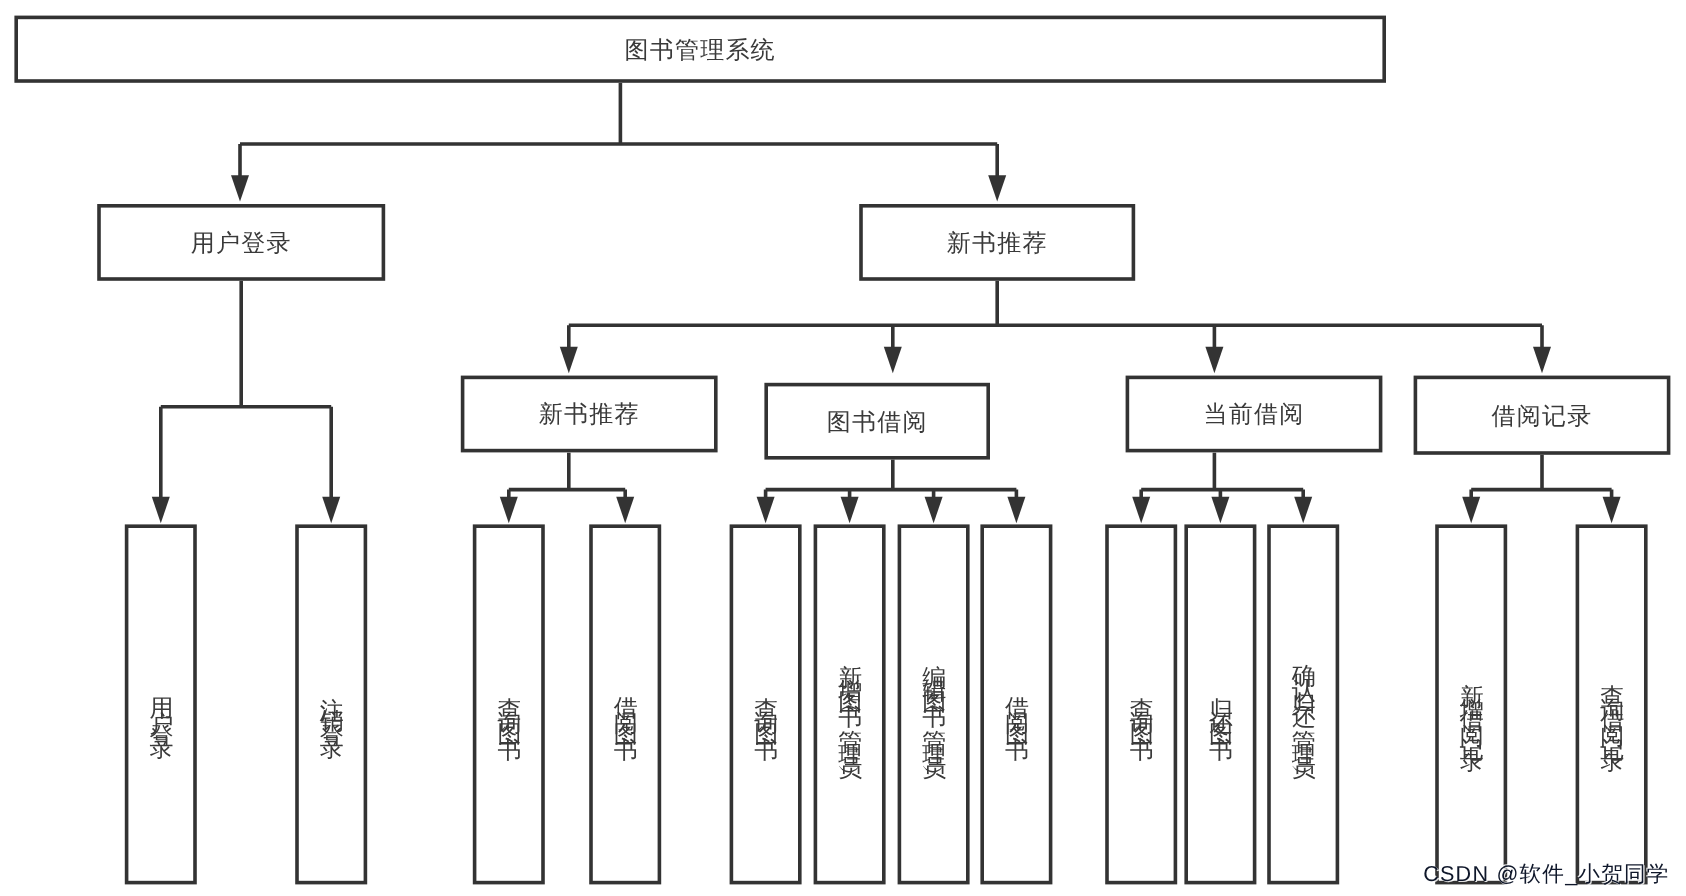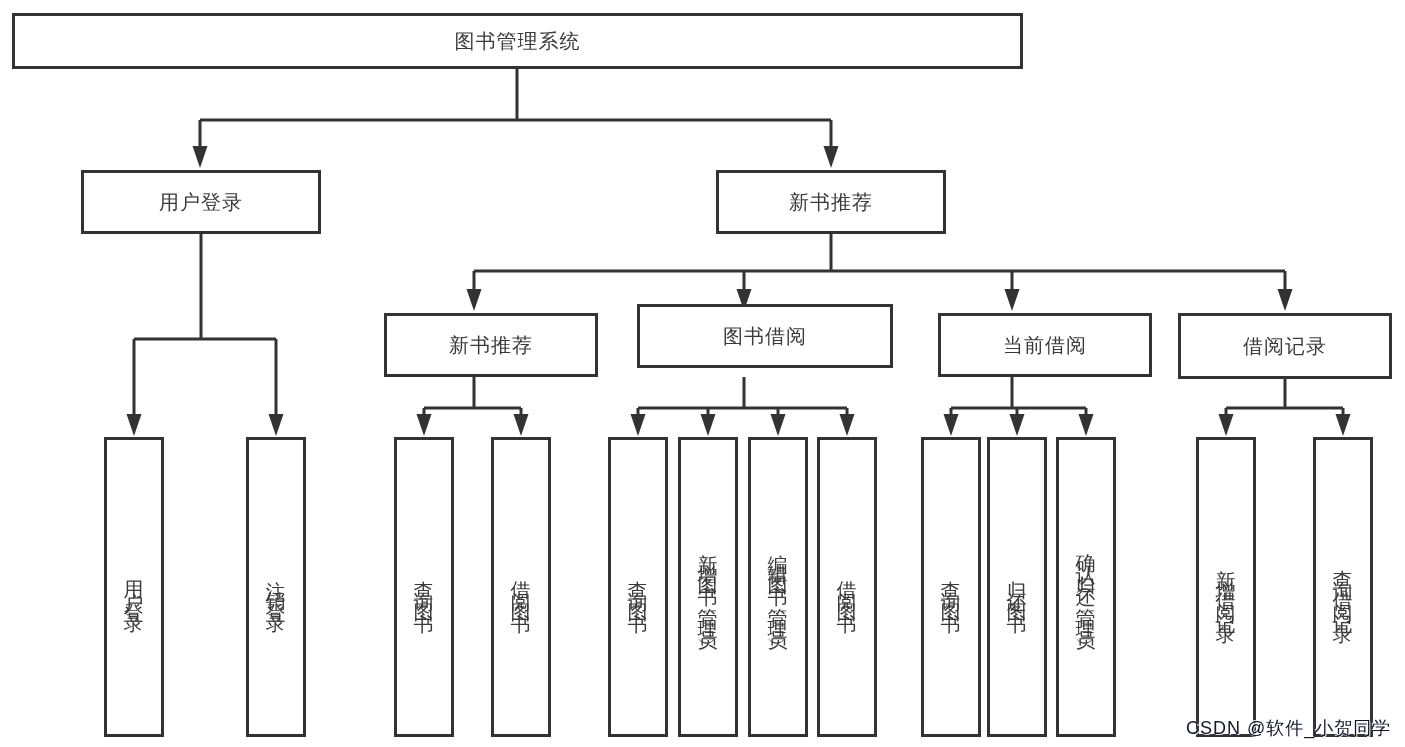--- a/index.html
+++ b/index.html
@@ -58,27 +58,27 @@
     <path d="M1012 377 V408 M951 408 H1086 M951 408 V416 M1017 408 V416 M1086 408 V416"></path>
     <polygon points="951,436 943.5,414 958.5,414"></polygon>
     <polygon points="1017,436 1009.5,414 1024.5,414"></polygon>
     <polygon points="1086,436 1078.5,414 1093.5,414"></polygon>
 
     <path d="M1285 377 V408 M1226 408 H1343 M1226 408 V416 M1343 408 V416"></path>
     <polygon points="1226,436 1218.5,414 1233.5,414"></polygon>
     <polygon points="1343,436 1335.5,414 1350.5,414"></polygon>
   </svg>
 
-  <div class="box" style="left:12px;top:13px;width:1011px;height:56px">图书管理系统</div>
+  <div class="box" style="left:12px;top:13px;width:1143px;height:56px">图书管理系统</div>
 
   <div class="box" style="left:81px;top:170px;width:240px;height:64px">用户登录</div>
   <div class="box" style="left:716px;top:170px;width:230px;height:64px">新书推荐</div>
 
   <div class="box" style="left:384px;top:313px;width:214px;height:64px">新书推荐</div>
-  <div class="box" style="left:637px;top:304px;width:256px;height:64px">图书借阅</div>
+  <div class="box" style="left:637px;top:319px;width:188px;height:64px">图书借阅</div>
   <div class="box" style="left:938px;top:313px;width:214px;height:64px">当前借阅</div>
   <div class="box" style="left:1178px;top:313px;width:214px;height:66px">借阅记录</div>
 
   <div class="box v" style="left:104px;top:437px;width:60px;height:300px">用户登录</div>
   <div class="box v" style="left:246px;top:437px;width:60px;height:300px">注销登录</div>
 
   <div class="box v" style="left:394px;top:437px;width:60px;height:300px">查询图书</div>
   <div class="box v" style="left:491px;top:437px;width:60px;height:300px">借阅图书</div>
 
   <div class="box v" style="left:608px;top:437px;width:60px;height:300px">查询图书</div>

